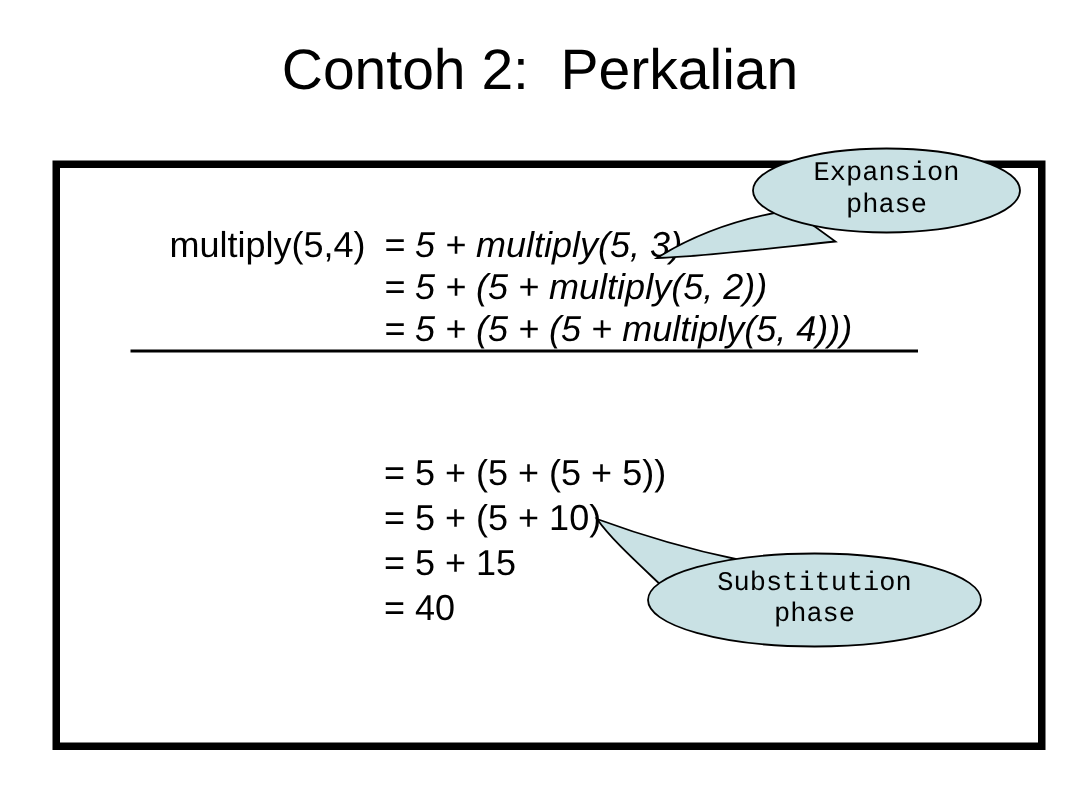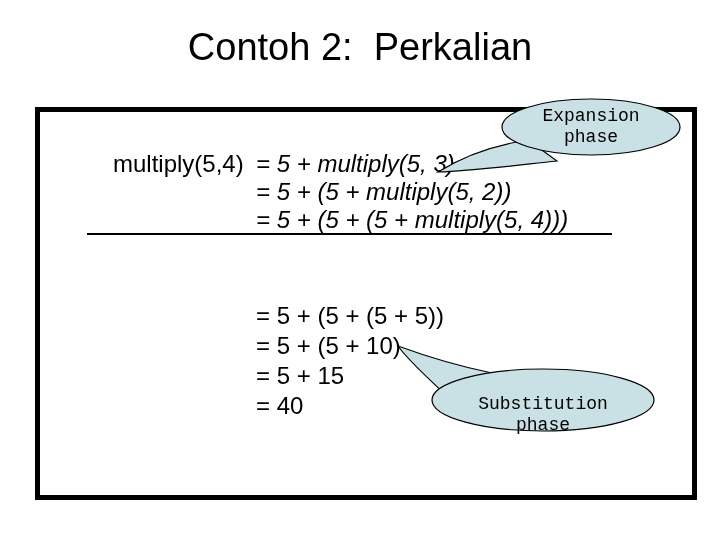--- a/index.html
+++ b/index.html
@@ -29,21 +29,21 @@
   .callout-svg{position:absolute;z-index:3;overflow:visible;}
   .callout-svg .bubble-shape{fill:var(--callout-fill,#c9e1e4);stroke:var(--callout-stroke,#000);stroke-width:1.2;}
   .callout-label{
     position:absolute;z-index:4;display:flex;align-items:center;justify-content:center;
     text-align:center;font-family:Liberation Mono, monospace;
     font-size:18px;line-height:21px;white-space:pre-line;color:var(--text,#000);
   }
   .expansion-callout-svg{left:430px;top:93px;width:270px;height:90px;}
   .expansion-callout-label{left:511px;top:104px;width:160px;height:46px;}
   .substitution-callout-svg{left:388px;top:335px;width:282px;height:102px;}
-  .substitution-callout-label{left:443px;top:392px;width:200px;height:46px;}
+  .substitution-callout-label{left:443px;top:377px;width:200px;height:46px;}
 </style>
 </head>
 <body>
 
 <div class="slide">
 
   <div class="slide-title">Contoh 2:  Perkalian</div>
 
   <div class="content-box"></div>
 

